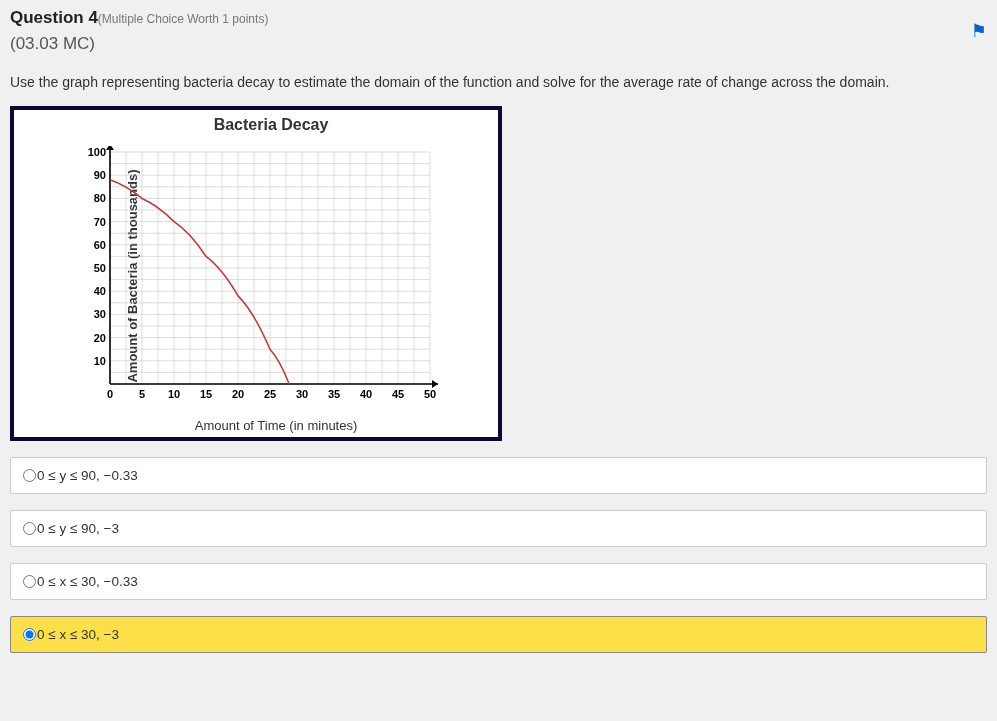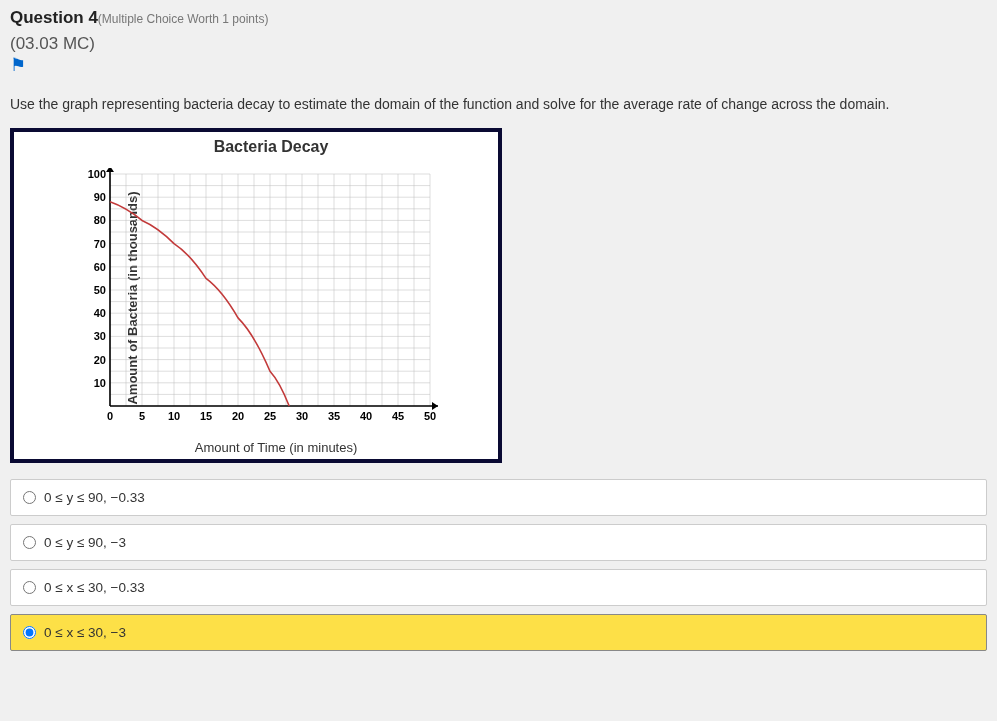--- a/index.html
+++ b/index.html
@@ -5,21 +5,21 @@
   * { box-sizing: border-box; }
   body {
     margin: 0;
     padding: 8px 10px;
     font-family: Arial, Helvetica, sans-serif;
     background: #f0f0f0;
     color: #333;
     font-size: 14px;
     width: 997px;
   }
-  .header-row { display: flex; justify-content: space-between; align-items: flex-start; flex-direction: column; }
+  .header-row { display: flex; justify-content: space-between; align-items: center; }
   .q-title { font-size: 17px; font-weight: bold; color: #222; }
   .q-worth { font-size: 12px; color: #777; font-weight: normal; }
   .q-code { font-size: 17px; color: #555; margin-top: 6px; }
   .flag-icon { color: #0066cc; font-size: 18px; cursor: pointer; }
   .prompt { margin-top: 20px; margin-bottom: 16px; font-size: 14px; color: #333; }
   .chart-box {
     border: 4px solid #0a0a33;
     background: #fff;
     width: 492px;
     padding: 6px 8px 4px 8px;
@@ -37,23 +37,24 @@
   .x-label { text-align:center; font-weight:normal; font-size:13px; margin-left:40px; margin-top:2px;}
   .options { margin-top:16px; }
   .option {
     background:#fff;
     border:1px solid #ccc;
     padding:10px 12px;
     margin-bottom:8px;
     border-radius:2px;
     display:flex;
     align-items:center;
-    gap:8px;
+    gap:1px;
     font-size:13.5px;
     cursor:pointer;
+    margin-top:16px;
   }
   .option.selected {
     background:#fde047;
     border:1px solid #888;
   }
   .option input { margin:0; }
   svg text { font-family: Arial; }
 </style>
 </head>
 <body>

